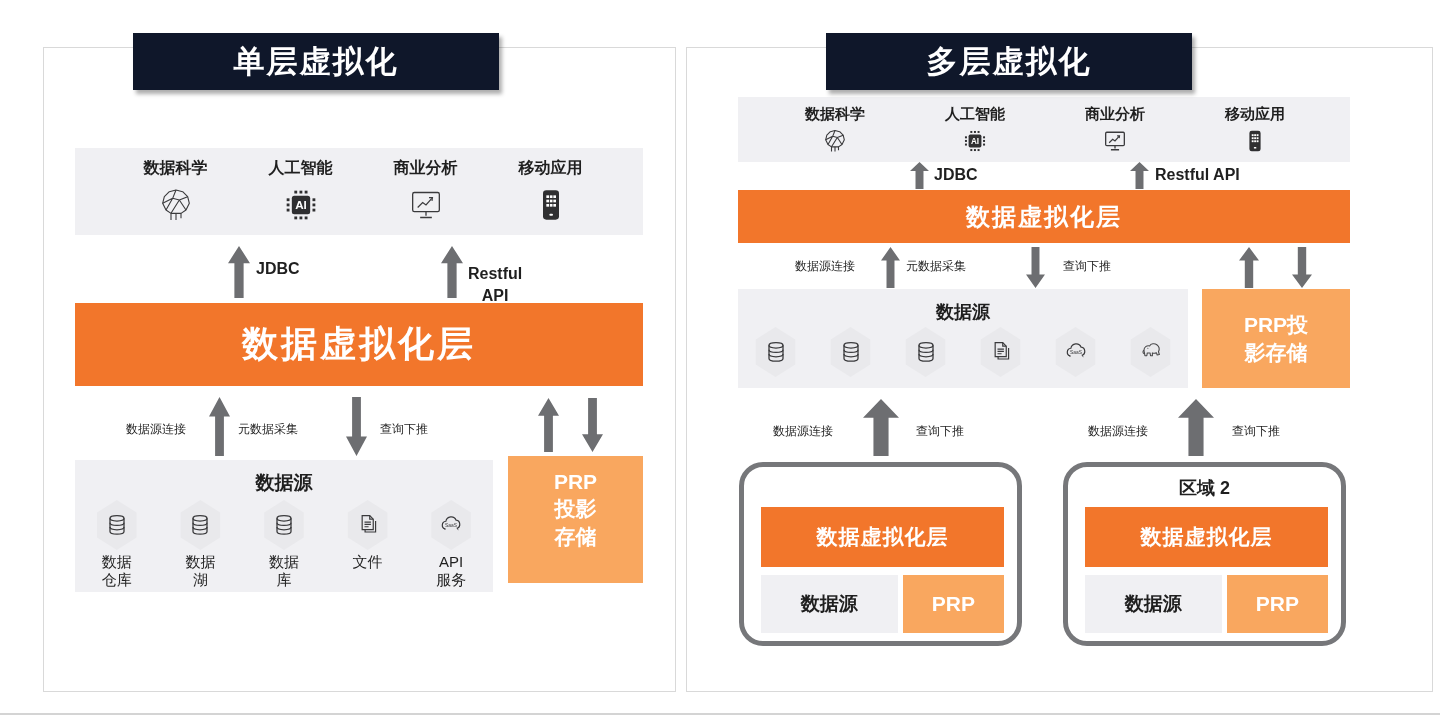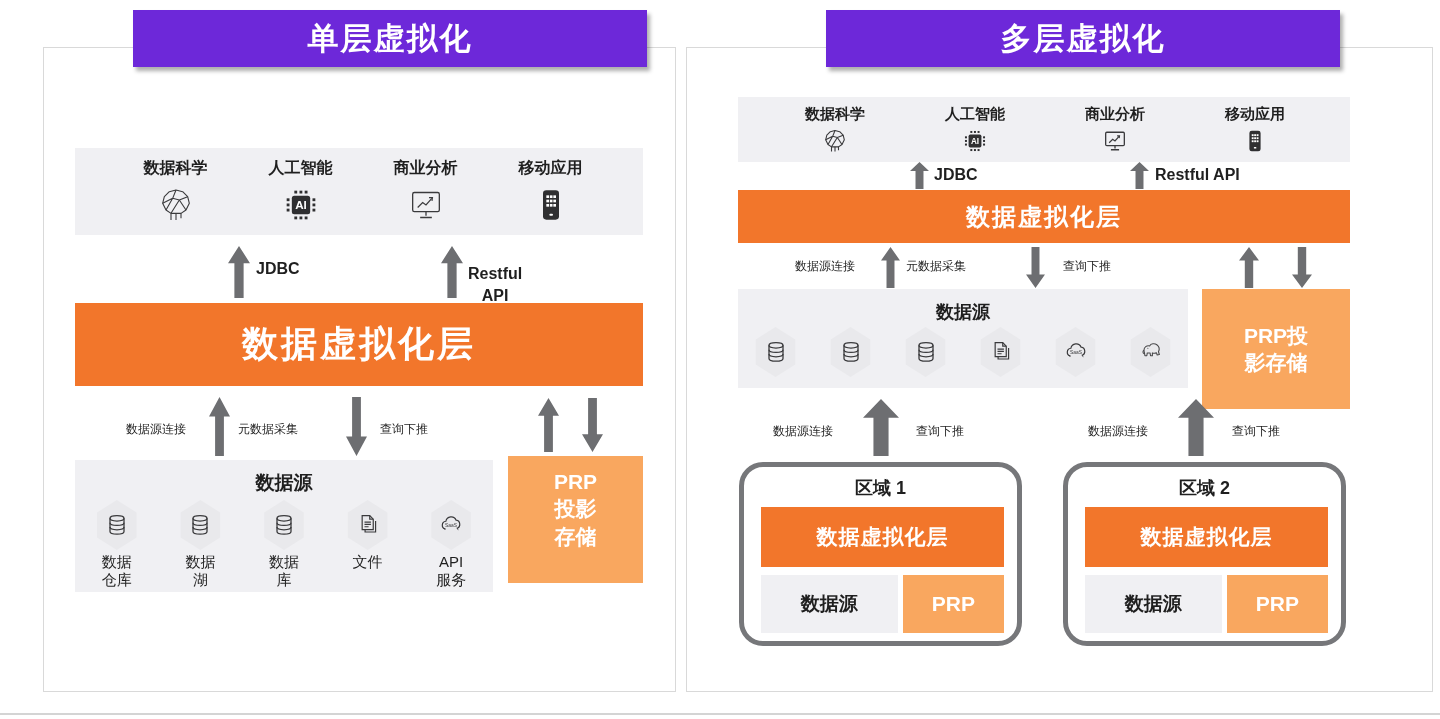--- a/index.html
+++ b/index.html
@@ -7,21 +7,21 @@
     position:relative;width:1440px;height:719px;background:#ffffff;
     font-family:"Liberation Sans","DejaVu Sans",sans-serif;color:#1f1f1f;
     overflow:hidden;
   }
   .pre{white-space:pre-line;}
   
   .panel{position:absolute;background:#fff;border:1px solid #d9d9d9;}
   .panel-left{left:43px;top:47px;width:631px;height:643px;}
   .panel-right{left:686px;top:47px;width:745px;height:643px;}
   
-  .hdr{position:absolute;top:10px;height:57px;width:514px;background:#6d28d9;color:#fff;
+  .hdr{position:absolute;top:33px;height:57px;width:366px;background:#0f172a;color:#fff;
        display:flex;align-items:center;justify-content:center;font-size:31px;font-weight:bold;
        letter-spacing:2px;box-shadow:3px 4px 4px rgba(0,0,0,.32);z-index:6;}
   .hdr-left{left:133px;}
   .hdr-right{left:826px;}
   
   .lightbox{position:absolute;background:#f0f0f3;}
   
   .apps{display:flex;align-items:center;}
   .apps-left{left:75px;top:148px;width:568px;height:87px;padding:0 30px 0 38px;box-sizing:border-box;}
   .apps-right{left:738px;top:97px;width:612px;height:65px;padding:0 25px 0 27px;box-sizing:border-box;}
@@ -47,21 +47,21 @@
   .ds-box-right{left:738px;top:289px;width:450px;height:99px;padding-top:11px;box-sizing:border-box;}
   .ds-items{display:flex;margin-top:4px;}
   .ds-item{flex:1;display:flex;flex-direction:column;align-items:center;}
   .hex{width:46px;height:50px;background:#e9e9ec;display:flex;align-items:center;justify-content:center;
        clip-path:polygon(50% 0,93% 25%,93% 75%,50% 100%,7% 75%,7% 25%);}
   .hex svg{width:28px;height:28px;}
   .ds-item-label{font-size:15px;line-height:1.2;text-align:center;margin-top:3px;}
   
   .prp-left{left:508px;top:456px;width:135px;height:127px;background:#f9a75f;color:#fff;
             font-weight:bold;font-size:21px;line-height:1.3;text-align:center;padding-top:12px;box-sizing:border-box;}
-  .prp-right{left:1202px;top:289px;width:148px;height:120px;background:#f9a75f;color:#fff;
+  .prp-right{left:1202px;top:289px;width:148px;height:99px;background:#f9a75f;color:#fff;
              font-weight:bold;font-size:21px;line-height:1.3;text-align:center;display:flex;align-items:center;justify-content:center;}
   
   .zone{position:absolute;width:283px;height:184px;border:5px solid #76777a;border-radius:24px;background:#fff;box-sizing:border-box;}
   .zone-1{left:739px;top:462px;}
   .zone-2{left:1063px;top:462px;}
   .zone-title{text-align:center;font-weight:bold;font-size:18px;margin-top:9px;}
   .zone-layer{position:absolute;left:17px;right:13px;top:40px;height:60px;background:#f2762b;color:#fff;
               display:flex;align-items:center;justify-content:center;font-weight:bold;font-size:21px;letter-spacing:1px;}
   .zone-row{position:absolute;left:17px;right:13px;top:108px;height:58px;display:flex;gap:5px;}
   .zone-ds{flex:1.35;background:#f0f0f3;display:flex;align-items:center;justify-content:center;font-weight:bold;font-size:19px;}
@@ -391,21 +391,20 @@
 </div>
 
 <span class="flow-label" style="left:773px;top:423px;">数据源连接</span>
 <div class="arr up" style="left:863px;top:399px;width:36px;height:57px;"></div>
 <span class="flow-label" style="left:916px;top:423px;">查询下推</span>
 <span class="flow-label" style="left:1088px;top:423px;">数据源连接</span>
 <div class="arr up" style="left:1178px;top:399px;width:36px;height:57px;"></div>
 <span class="flow-label" style="left:1232px;top:423px;">查询下推</span>
 
 <div class="zone zone-1">
-  <div class="zone-title">区域 1</div>
   <div class="zone-layer">
     <span>数据虚拟化层</span>
   </div>
   <div class="zone-row">
     <div class="zone-ds">
       <span>数据源</span>
     </div>
     <div class="zone-prp">
       <span>PRP</span>
     </div>

